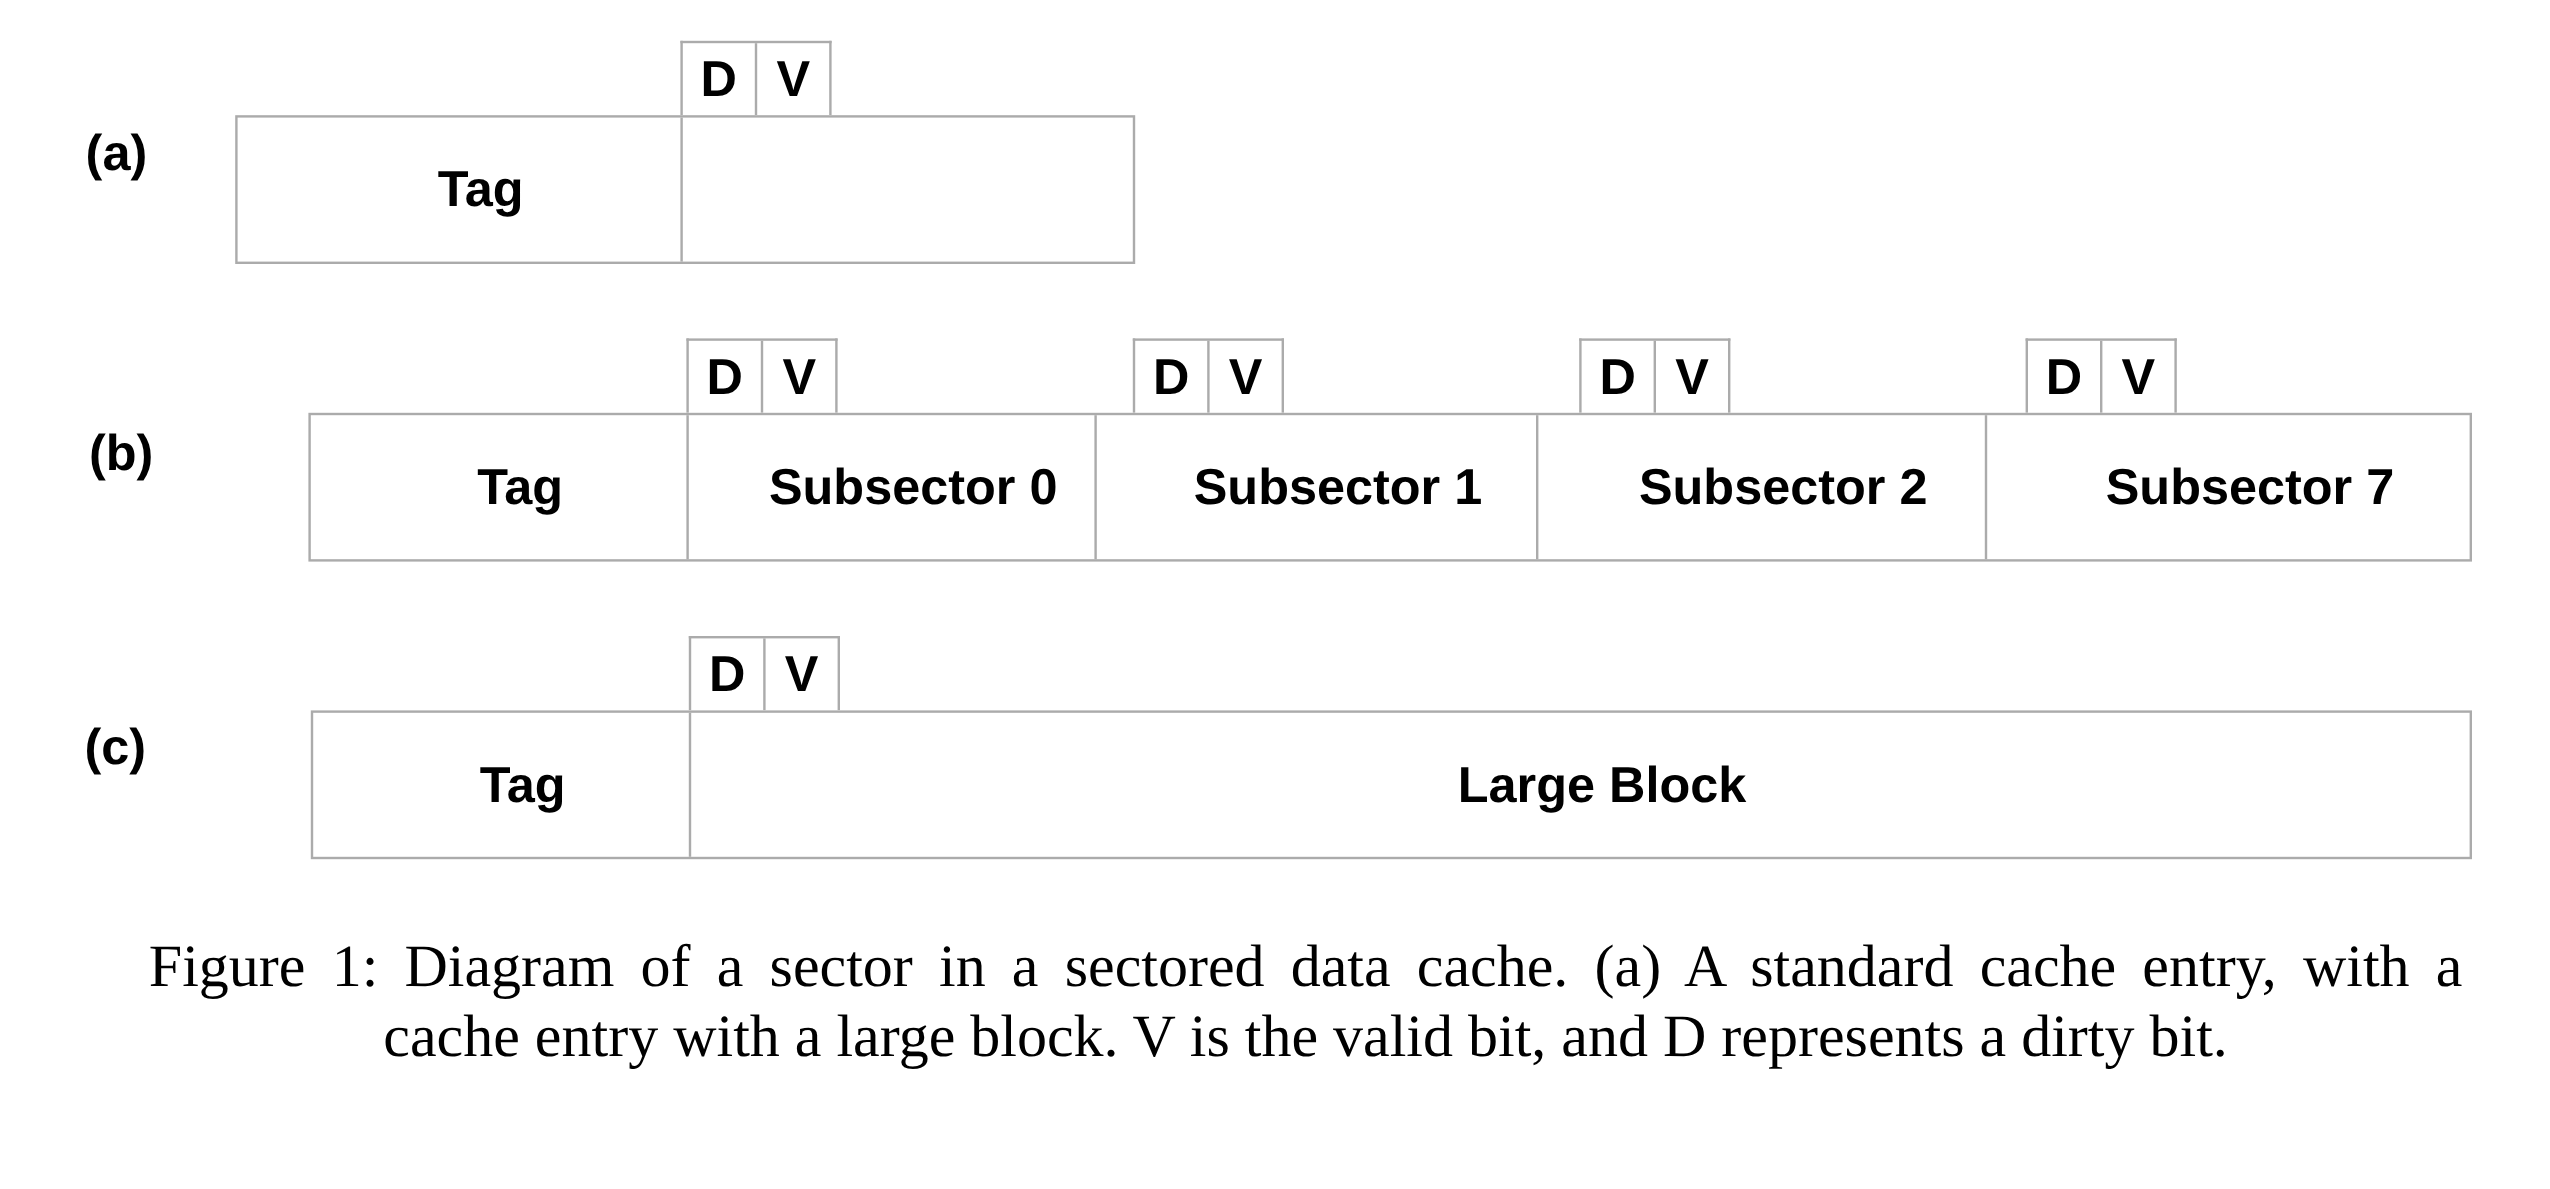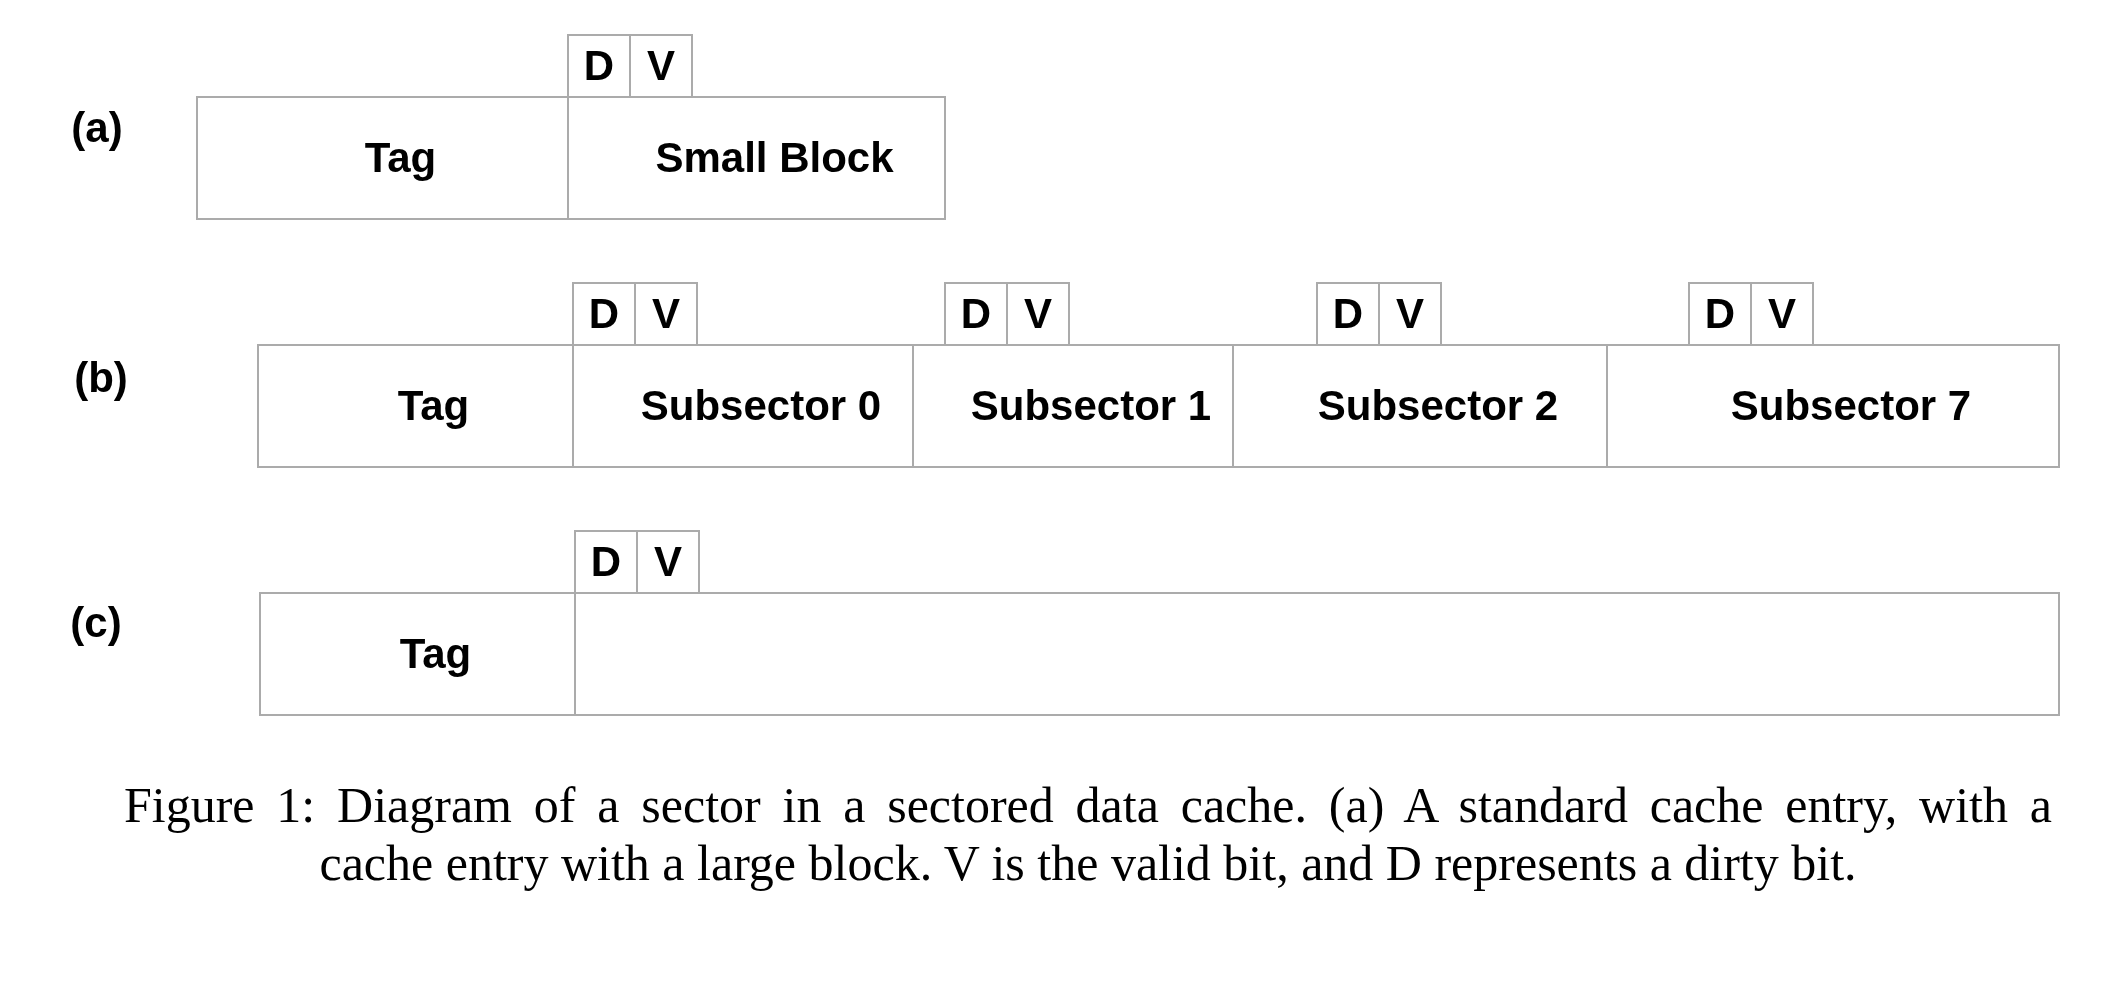--- a/index.html
+++ b/index.html
@@ -68,21 +68,20 @@
 
   <div class="rlabel" style="left:55px;top:103px;">(a)</div>
 
   <div class="dv" style="left:567px;top:34px;">
     <div class="bit">D</div>
     <div class="bit">V</div>
   </div>
 
   <div class="mrow" style="left:196px;top:96px;width:750px;">
     <div class="cell" style="width:371px;">Tag</div>
-    <div class="cell last">Small Block</div>
   </div>
 
   <div class="rlabel" style="left:59px;top:353px;">(b)</div>
 
   <div class="dv" style="left:572px;top:282px;">
     <div class="bit">D</div>
     <div class="bit">V</div>
   </div>
   <div class="dv" style="left:944px;top:282px;">
     <div class="bit">D</div>
@@ -93,34 +92,35 @@
     <div class="bit">V</div>
   </div>
   <div class="dv" style="left:1688px;top:282px;">
     <div class="bit">D</div>
     <div class="bit">V</div>
   </div>
 
   <div class="mrow" style="left:257px;top:344px;width:1803px;">
     <div class="cell" style="width:315px;">Tag</div>
     <div class="cell" style="width:340px;">Subsector 0</div>
-    <div class="cell" style="width:320px;">Subsector 1</div>
+    <div class="cell" style="width:368px;">Subsector 1</div>
     <div class="cell" style="width:374px;">Subsector 2</div>
     <div class="cell last">Subsector 7</div>
   </div>
 
   <div class="rlabel" style="left:54px;top:598px;">(c)</div>
 
   <div class="dv" style="left:574px;top:530px;">
     <div class="bit">D</div>
     <div class="bit">V</div>
   </div>
 
   <div class="mrow" style="left:259px;top:592px;width:1801px;">
     <div class="cell" style="width:315px;">Tag</div>
+    <div class="cell last">Large Block</div>
   </div>
 
   <div class="caption">
     <div class="jline">Figure 1: Diagram of a sector in a sectored data cache. (a) A standard cache entry, with a</div>
     <div class="lline">cache entry with a large block. V is the valid bit, and D represents a dirty bit.</div>
   </div>
 
 </div>
 
 </body></html>

